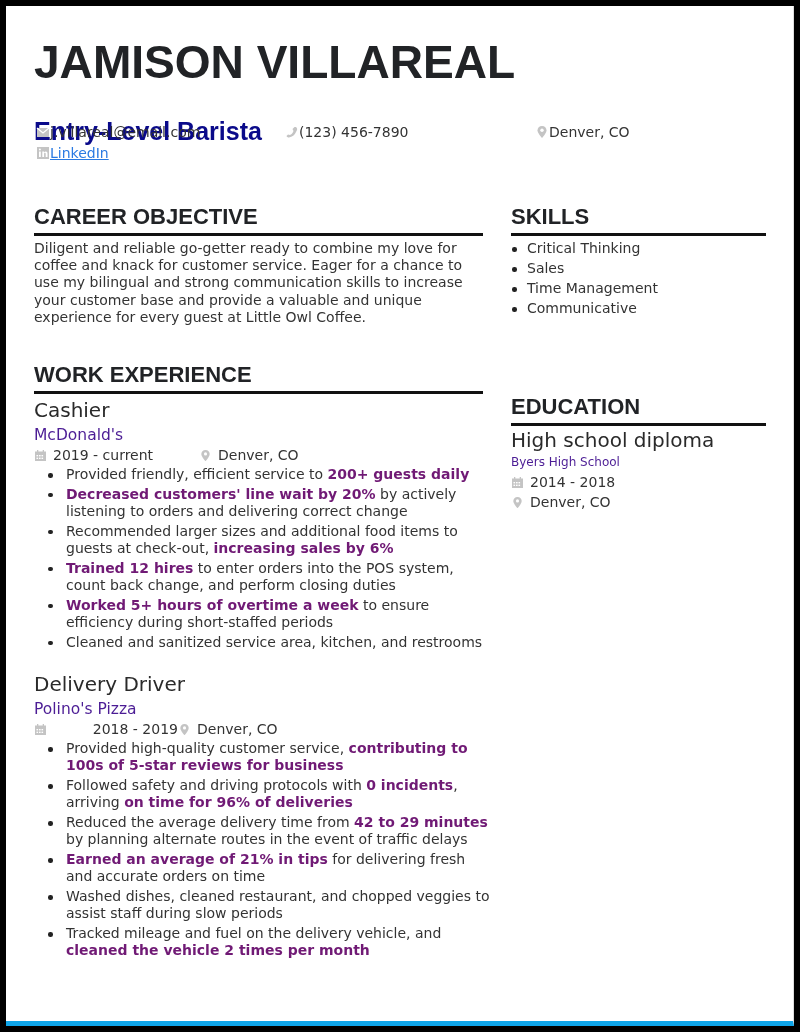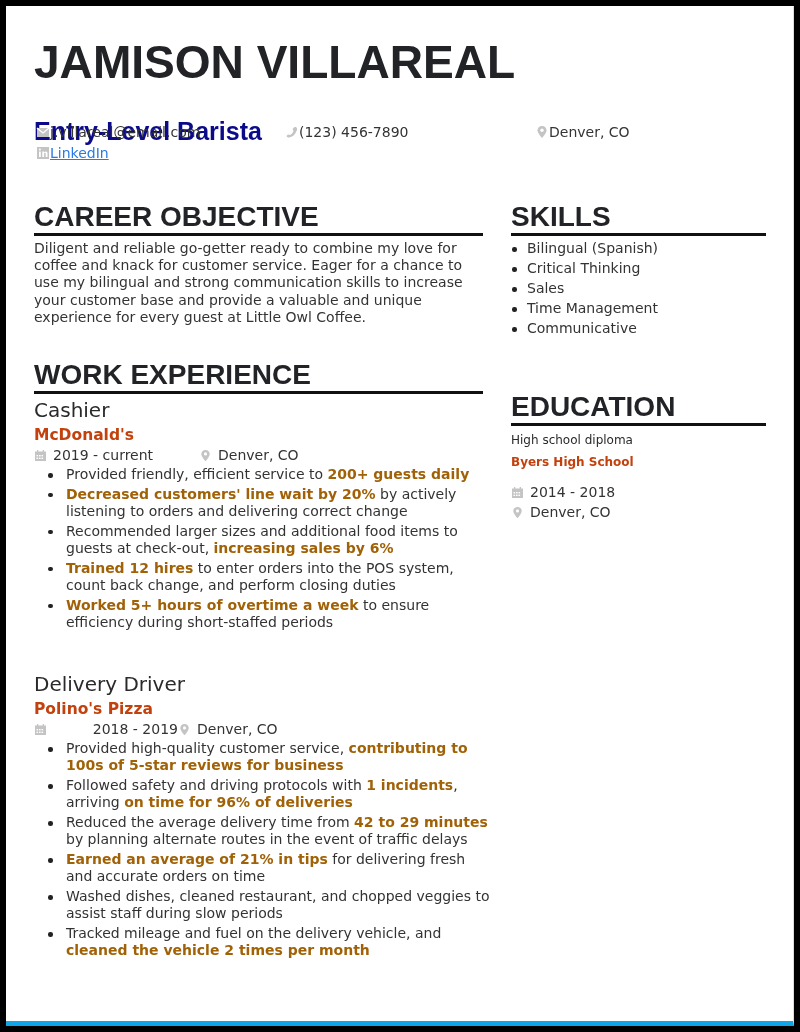--- a/index.html
+++ b/index.html
@@ -26,40 +26,40 @@
     font-size: 25px; color: #0a0a8a; line-height: 30px; margin-top: 28px;
   }
   .contact {
     font-size: 14px; color: #333; line-height: 18px;
     display: flex; align-items: center;  justify-content: flex-end;
   }
   .contact .ico { width: 14px; height: 14px; display: inline-block; }
   .link { color: #2a7ae2; text-decoration: underline; }
   .sec-h {
     font-family: "Liberation Sans", sans-serif; font-weight: bold;
-    font-size: 28px; color: #212326; line-height: 30px;
+    font-size: 22px; color: #212326; line-height: 30px;
   }
   .rule { height: 3px; background: #111; }
   .body-text { font-size: 14px; color: #333; line-height: 17.2px; }
   .role { font-size: 20px; color: #2a2a2a; line-height: 22px; }
-  .company { font-size: 15.5px; color: #c2410c; font-weight: bold; line-height: 20px; }
+  .company { font-size: 15.5px; color: #4c1d95; font-weight: normal; line-height: 20px; }
   .meta { font-size: 14px; color: #333; display: flex; align-items: center; line-height: 18px; }
   .meta .ico { width: 13px; height: 13px; display: inline-block; margin-right: 6px; }
   ul.bul { margin: 0; padding: 0; list-style: none; }
   ul.bul li {
     position: relative; padding-left: 32px; font-size: 14px; color: #333;
     line-height: 17.2px; margin-bottom: 2.6px;
   }
   ul.bul li::before {
     content: ""; position: absolute; left: 14px; top: 7px;
     width: 4.5px; height: 4.5px; border-radius: 50%; background: #222;
   }
   ul.skills li { padding-left: 16px; margin-bottom: 3px; line-height: 17px; }
   ul.skills li::before { left: 1px; }
-  b { color: #a16207; }
+  b { color: #701a75; }
 </style>
 </head>
 <body>
 
 <div class="page">
 
   <div class="abs name">JAMISON VILLAREAL</div>
   <div class="abs title">Entry-Level Barista</div>
 
   <div class="abs contact" style="left:30px; top:117px;">
@@ -122,20 +122,21 @@
           <circle cx="7" cy="5.3" r="1.7" fill="#fff"></circle>
         </svg>
       <span>Denver, CO</span>
     </div>
     <ul class="bul" style="margin-top:2px;">
       <li><span>Provided friendly, efficient service to </span><b>200+ guests daily</b><span></span></li>
       <li><span></span><b>Decreased customers' line wait by 20%</b><span> by actively listening to orders and delivering correct change</span></li>
       <li><span>Recommended larger sizes and additional food items to guests at check-out, </span><b>increasing sales by 6%</b><span></span></li>
       <li><span></span><b>Trained 12 hires</b><span> to enter orders into the POS system, count back change, and perform closing duties</span></li>
       <li><span></span><b>Worked 5+ hours of overtime a week</b><span> to ensure efficiency during short-staffed periods</span></li>
+      <li><span>Cleaned and sanitized service area, kitchen, and restrooms</span><b></b><span></span></li>
     </ul>
   </div>
 
   <div class="abs" style="left:28px; top:667px; width:460px;">
     <div class="role">Delivery Driver</div>
     <div class="company" style="margin-top:4px;">Polino's Pizza</div>
     <div class="meta" style="margin-top:1px;text-align:right;">
       <svg class="ico" viewBox="0 0 13 13">
           <rect x="1" y="2.5" width="11" height="9.5" fill="#c4c4c4"></rect>
           <rect x="3" y="1" width="1.3" height="2.5" fill="#c4c4c4"></rect>
@@ -151,44 +152,43 @@
         </svg>
       <span style="width:125px;">2018 - 2019</span>
       <svg class="ico" viewBox="0 0 14 14">
           <path d="M7 1 C4.2 1 2.5 3 2.5 5.3 C2.5 8.5 7 13 7 13 C7 13 11.5 8.5 11.5 5.3 C11.5 3 9.8 1 7 1 Z" fill="#c4c4c4"></path>
           <circle cx="7" cy="5.3" r="1.7" fill="#fff"></circle>
         </svg>
       <span>Denver, CO</span>
     </div>
     <ul class="bul" style="margin-top:2px;">
       <li><span>Provided high-quality customer service, </span><b>contributing to 100s of 5-star reviews for business</b><span></span></li>
-      <li><span>Followed safety and driving protocols with </span><b>1 incidents</b><span>, arriving </span><b>on time for 96% of deliveries</b></li>
+      <li><span>Followed safety and driving protocols with </span><b>0 incidents</b><span>, arriving </span><b>on time for 96% of deliveries</b></li>
       <li><span>Reduced the average delivery time from </span><b>42 to 29 minutes</b><span> by planning alternate routes in the event of traffic delays</span></li>
       <li><span></span><b>Earned an average of 21% in tips</b><span> for delivering fresh and accurate orders on time</span></li>
       <li><span>Washed dishes, cleaned restaurant, and chopped veggies to assist staff during slow periods</span><b></b><span></span></li>
       <li><span>Tracked mileage and fuel on the delivery vehicle, and </span><b>cleaned the vehicle 2 times per month</b><span></span></li>
     </ul>
   </div>
 
   <div class="abs sec-h" style="left:505px; top:196px;">SKILLS</div>
   <div class="abs rule" style="left:505px; top:227px; width:255px;"></div>
   <ul class="abs bul skills" style="left:505px; top:234px; width:255px;">
-    <li>Bilingual (Spanish)</li>
     <li>Critical Thinking</li>
     <li>Sales</li>
     <li>Time Management</li>
     <li>Communicative</li>
   </ul>
 
   <div class="abs sec-h" style="left:505px; top:386px;">EDUCATION</div>
   <div class="abs rule" style="left:505px; top:417px; width:255px;"></div>
   <div class="abs" style="left:505px; top:424px; width:255px;">
-    <div class="role" style="font-size:12px; line-height:20px;">High school diploma</div>
+    <div class="role" style="font-size:20px; line-height:20px;">High school diploma</div>
     <div class="company" style="margin-top:2px; font-size:12px;">Byers High School</div>
-    <div class="meta" style="margin-top:11px;">
+    <div class="meta" style="margin-top:1px;">
       <svg class="ico" viewBox="0 0 13 13">
           <rect x="1" y="2.5" width="11" height="9.5" fill="#c4c4c4"></rect>
           <rect x="3" y="1" width="1.3" height="2.5" fill="#c4c4c4"></rect>
           <rect x="8.7" y="1" width="1.3" height="2.5" fill="#c4c4c4"></rect>
           <g fill="#fff">
             <rect x="2.5" y="6" width="1.6" height="1.4"></rect>
             <rect x="5" y="6" width="1.6" height="1.4"></rect>
             <rect x="7.5" y="6" width="1.6" height="1.4"></rect>
             <rect x="2.5" y="8.6" width="1.6" height="1.4"></rect>
             <rect x="5" y="8.6" width="1.6" height="1.4"></rect>

